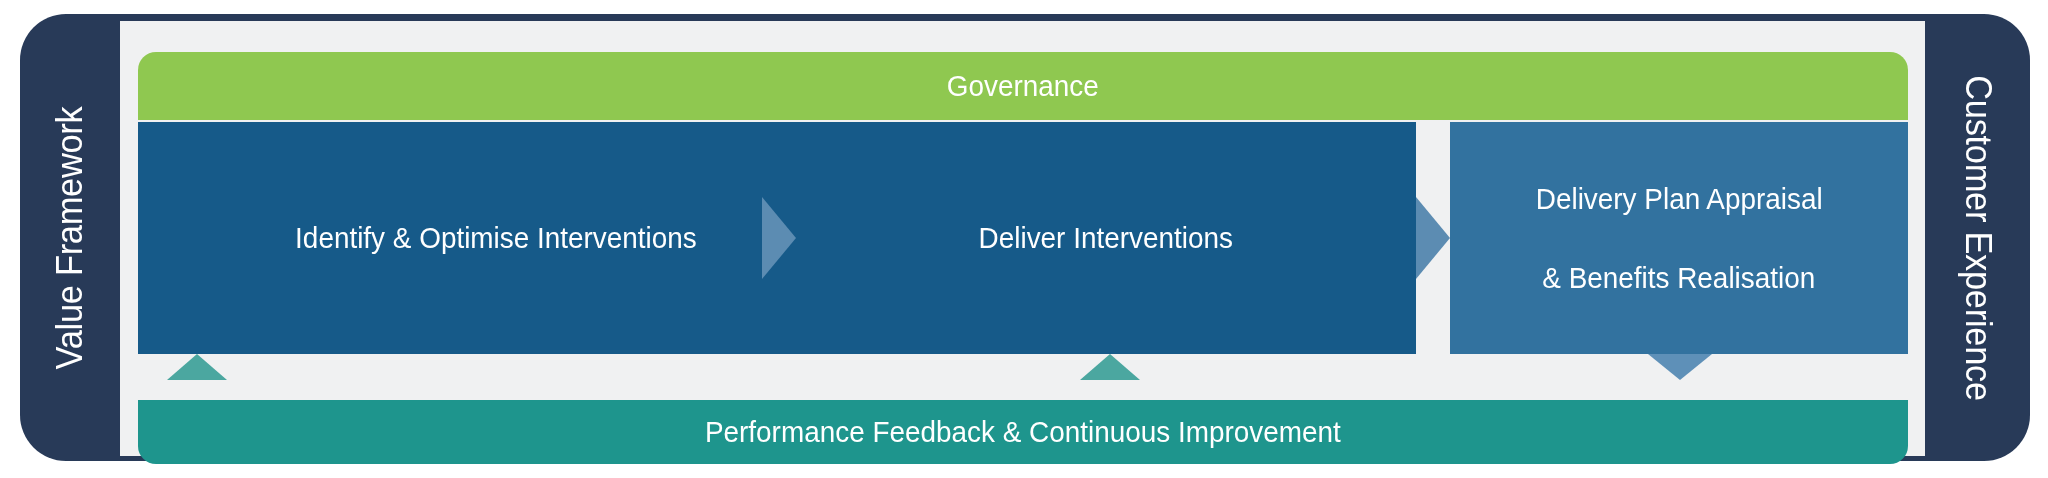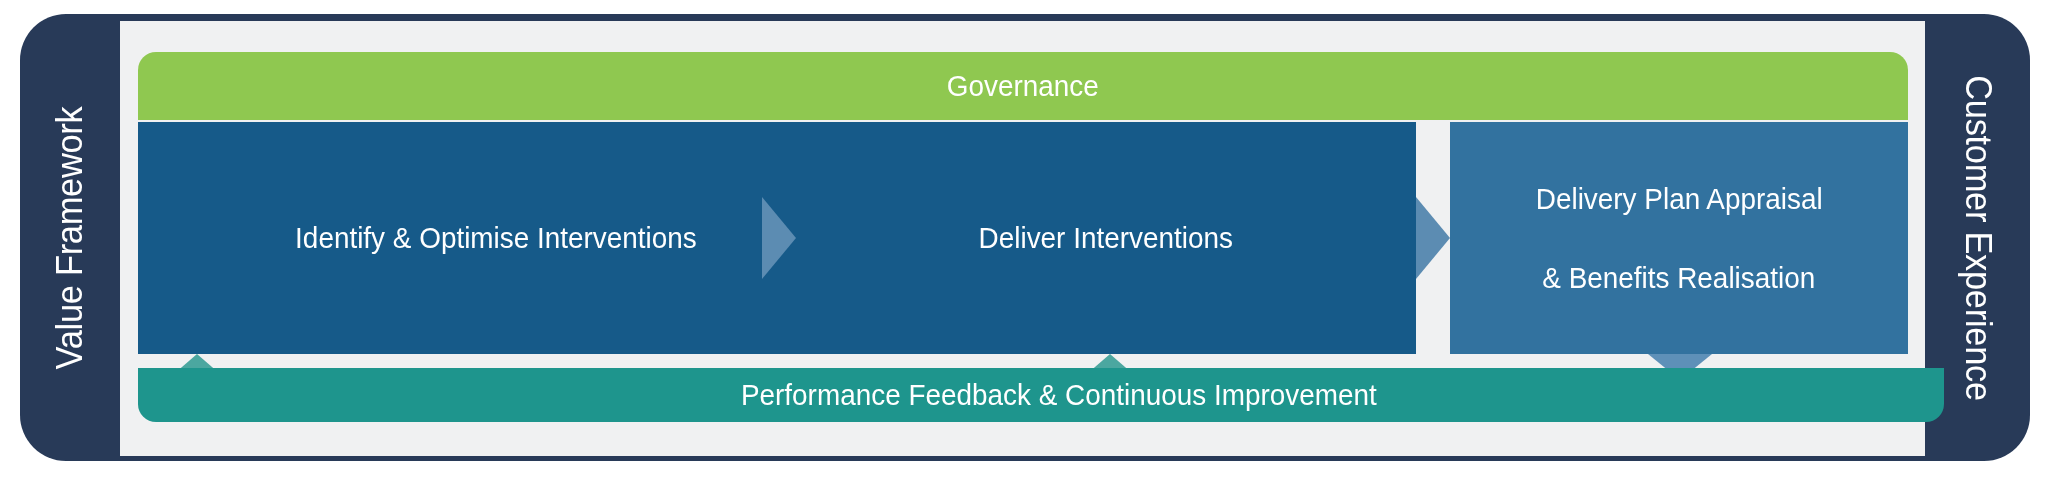--- a/index.html
+++ b/index.html
@@ -49,24 +49,23 @@
     display: flex; align-items: center; justify-content: center;
     font-size: 30px;
   }
   .governance {
     top: 28px; height: 68px;
     background: var(--governance-green, #8FC850);
     border-radius: 18px 18px 0 0;
     margin-top: 24px;
   }
   .feedback {
-    top: 368px; height: 54px;
+    top: 400px; height: 64px;
     background: var(--feedback-teal, #1E958D);
     border-radius: 0 0 18px 18px;
-    padding-left: 36px;
   }
   .pbox {
     position: absolute;
     top: 122px; height: 232px;
     display: flex; flex-direction: column;
     align-items: center; justify-content: center;
     background: var(--process-blue, #165A89);
     font-size: 30px;
     line-height: 46px;
     text-align: center;

